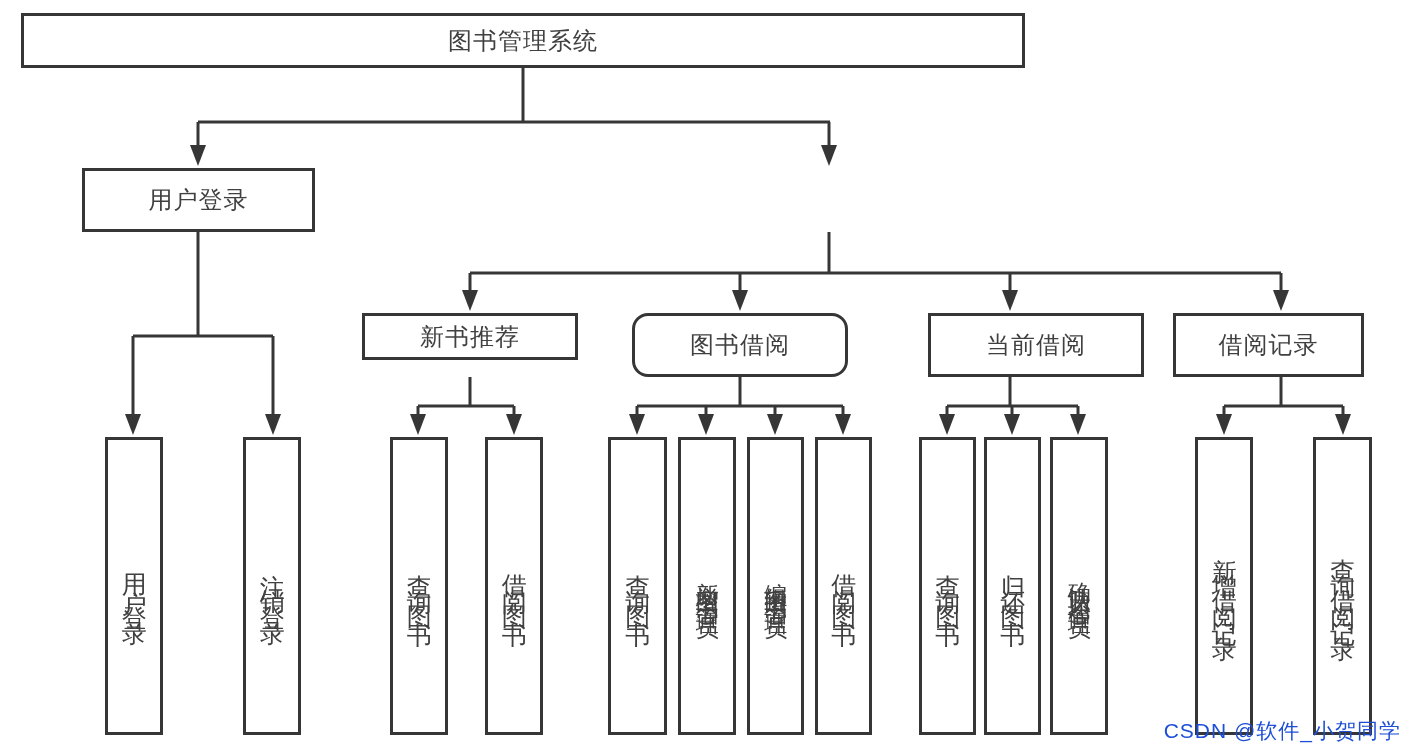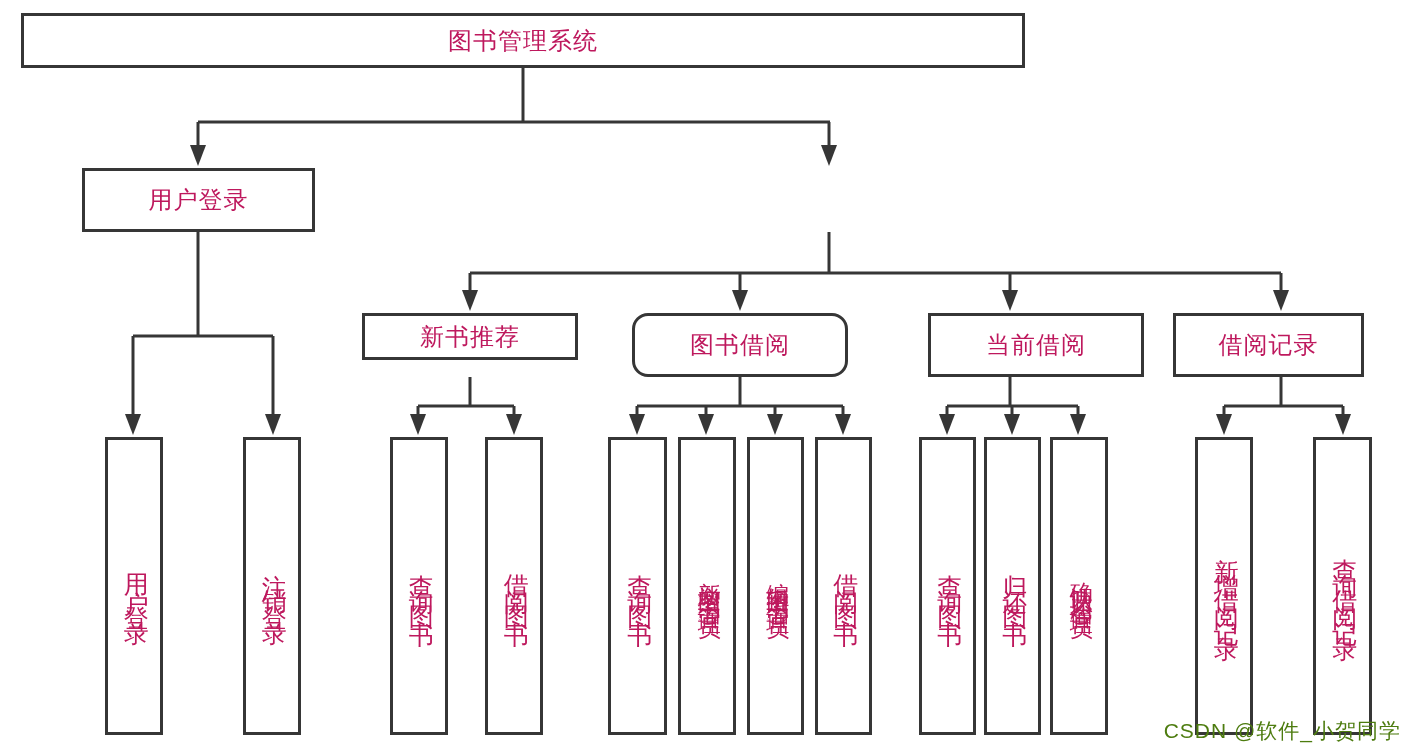--- a/index.html
+++ b/index.html
@@ -19,27 +19,26 @@
     position: absolute;
     left: 0;
     top: 0;
     z-index: 1;
   }
   .node {
     position: absolute;
     box-sizing: border-box;
     background: #ffffff;
     border: 3px solid #363636;
-    color: #be185d;
+    color: #404040;
     display: flex;
     align-items: center;
     justify-content: center;
     z-index: 2;
     text-align: center;
-    font-family: Liberation Mono, monospace;
   }
   .htext {
     font-size: 24px;
     letter-spacing: 1px;
     white-space: nowrap;
   }
   .vtext {
     writing-mode: vertical-rl;
     text-orientation: mixed;
     font-size: 25px;
@@ -48,21 +47,21 @@
   }
   .vtext.long {
     font-size: 23px;
     letter-spacing: 5px;
   }
   #watermark {
     position: absolute;
     right: 4px;
     bottom: 2px;
     font-size: 21px;
-    color: #4d7c0f;
+    color: #1d4ed8;
     letter-spacing: 1px;
     z-index: 3;
     white-space: nowrap;
   }
 </style>
 </head>
 <body>
 
 <div id="stage">
   <svg id="connector-layer" width="1405" height="747" viewBox="0 0 1405 747">

